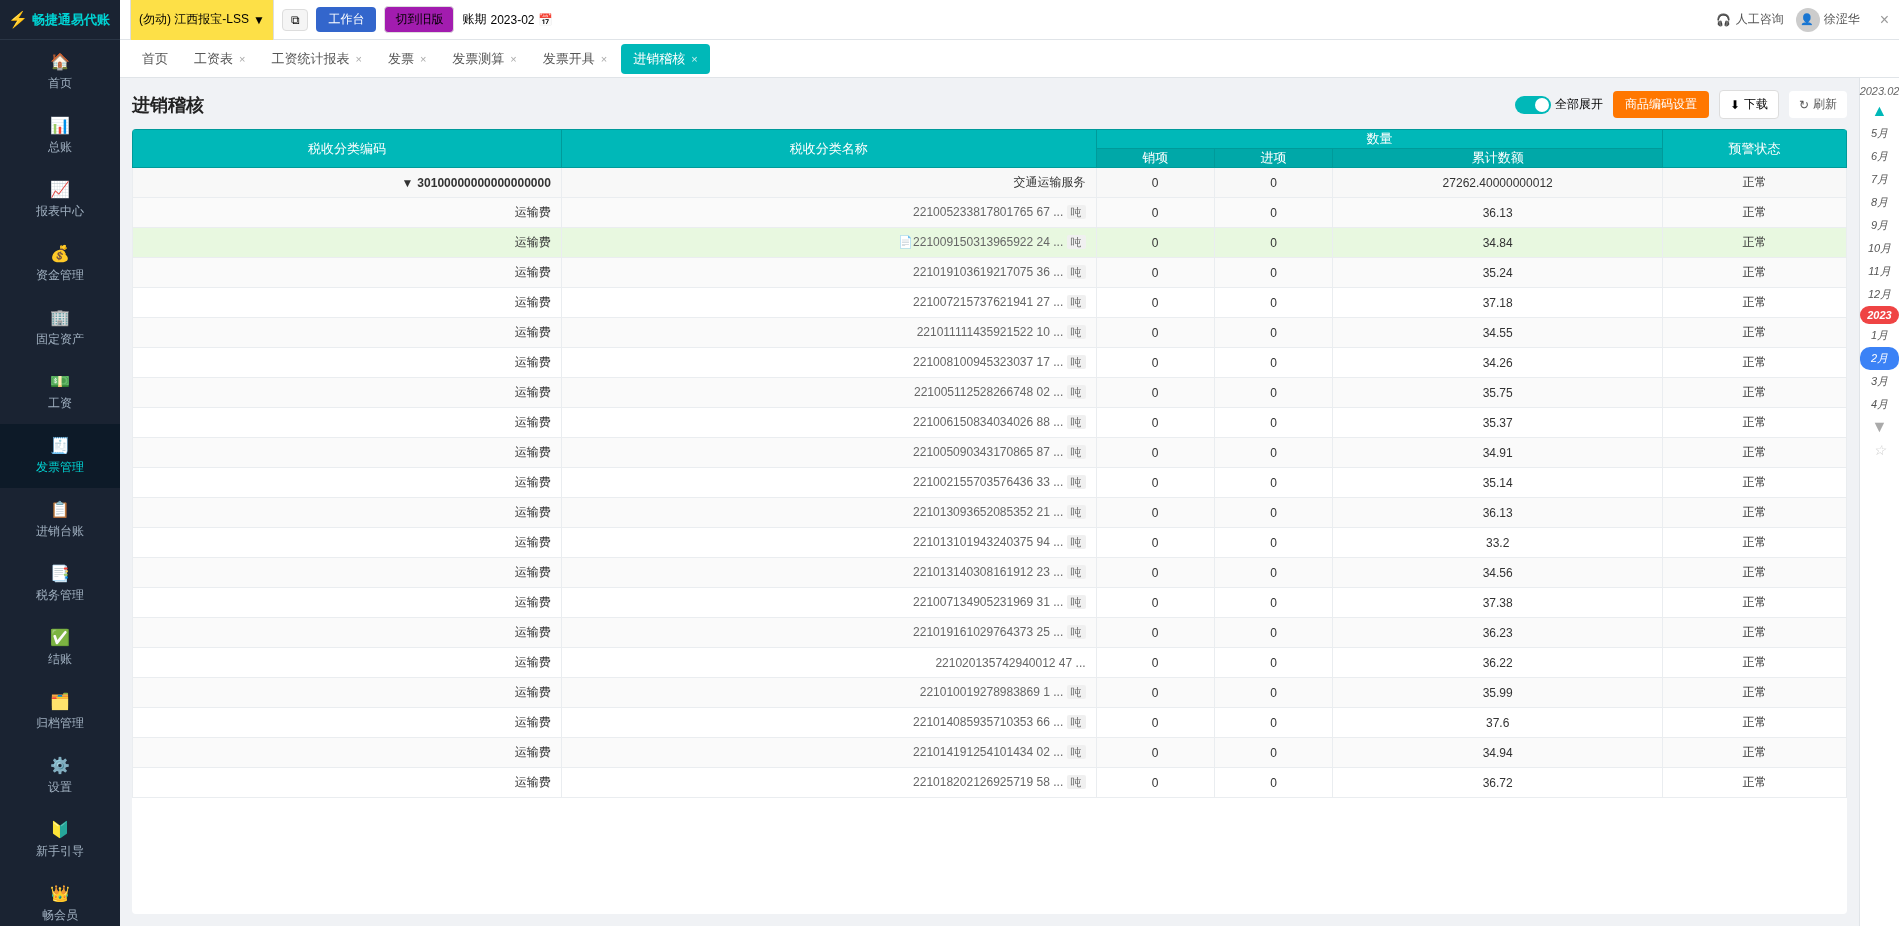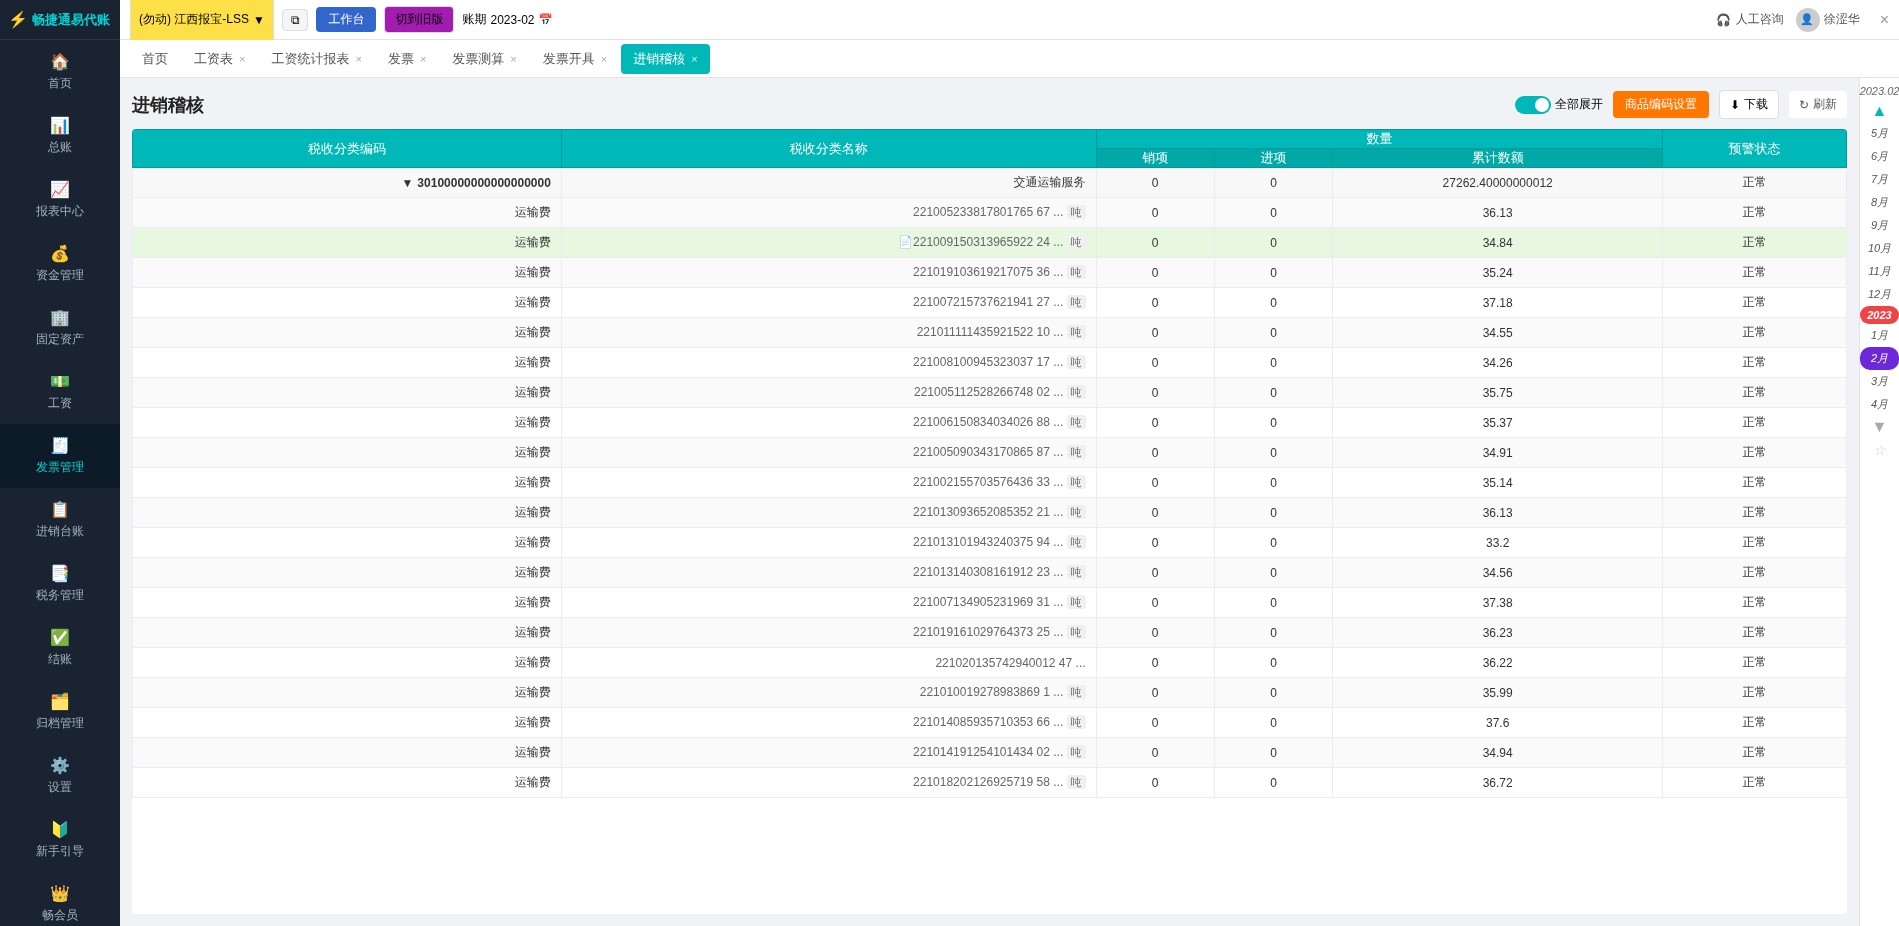--- a/index.html
+++ b/index.html
@@ -64,21 +64,21 @@
     .parent-row td { background: #f8f8f8; }
     .parent-row td.bold { font-weight: bold; }
     .triangle { color: #333; margin-right: 4px; }
     .normal-tag { color: #333; }
     .unit-tag { font-size: 11px; color: #666; background: #f0f0f0; padding: 1px 4px; border-radius: 2px; }
 
     
     .right-panel { width: 40px; background: #fff; border-left: 1px solid #e0e4e8; display: flex; flex-direction: column; align-items: center; padding-top: 4px; font-size: 11px; flex-shrink: 0; font-style: italic; }
     .right-panel .year-label { color: #666; padding: 3px 0; writing-mode: horizontal-tb; font-size: 11px; }
     .right-panel .month-item { padding: 4px 0; cursor: pointer; color: #555; width: 100%; text-align: center; font-size: 11px; }
-    .right-panel .month-item.current { background: #6d28d9; color: #fff; border-radius: 10px; }
+    .right-panel .month-item.current { background: #3b82f6; color: #fff; border-radius: 10px; }
     .right-panel .nav-up { color: #00b8b8; cursor: pointer; font-size: 16px; padding: 2px; }
     .right-panel .nav-down { color: #aaa; cursor: pointer; font-size: 16px; padding: 2px; }
     .right-panel .star { color: #ccc; font-size: 14px; padding: 4px; }
 
     .file-icon { font-size: 12px; color: #999; margin-left: 4px; }
   </style>
 </head>
 <body>
 
 <div class="sidebar">

